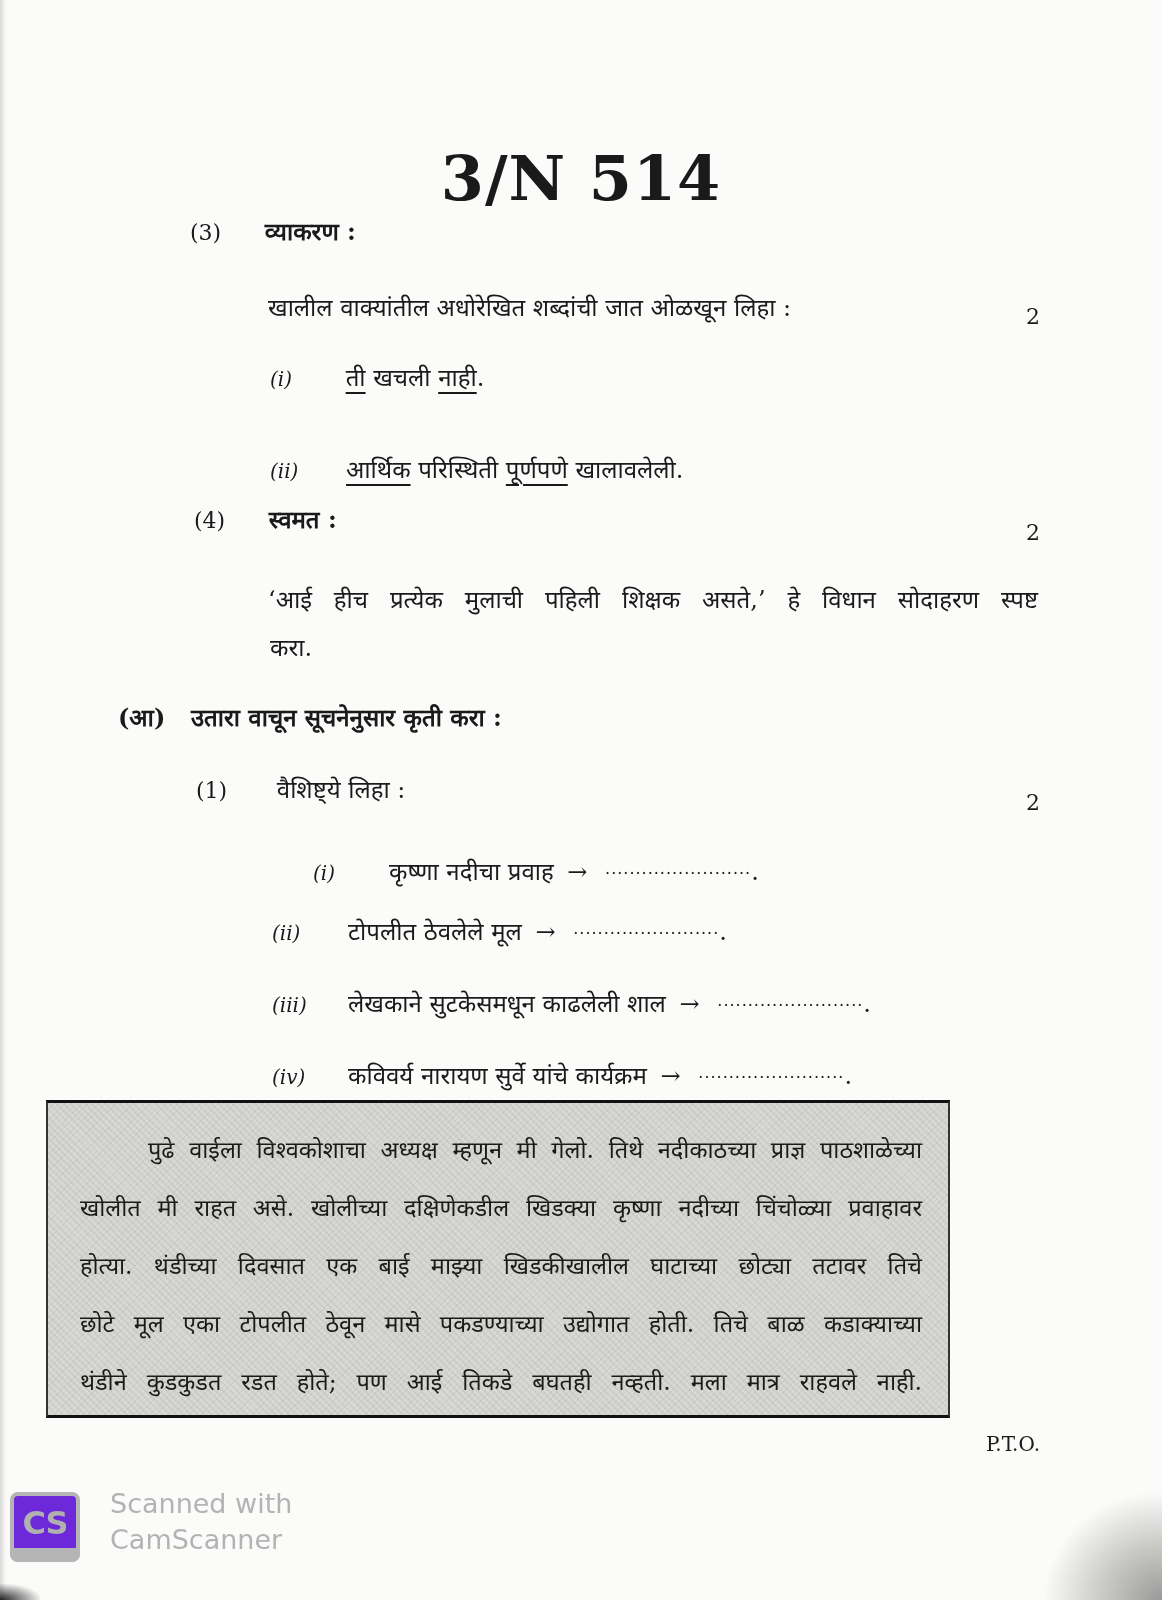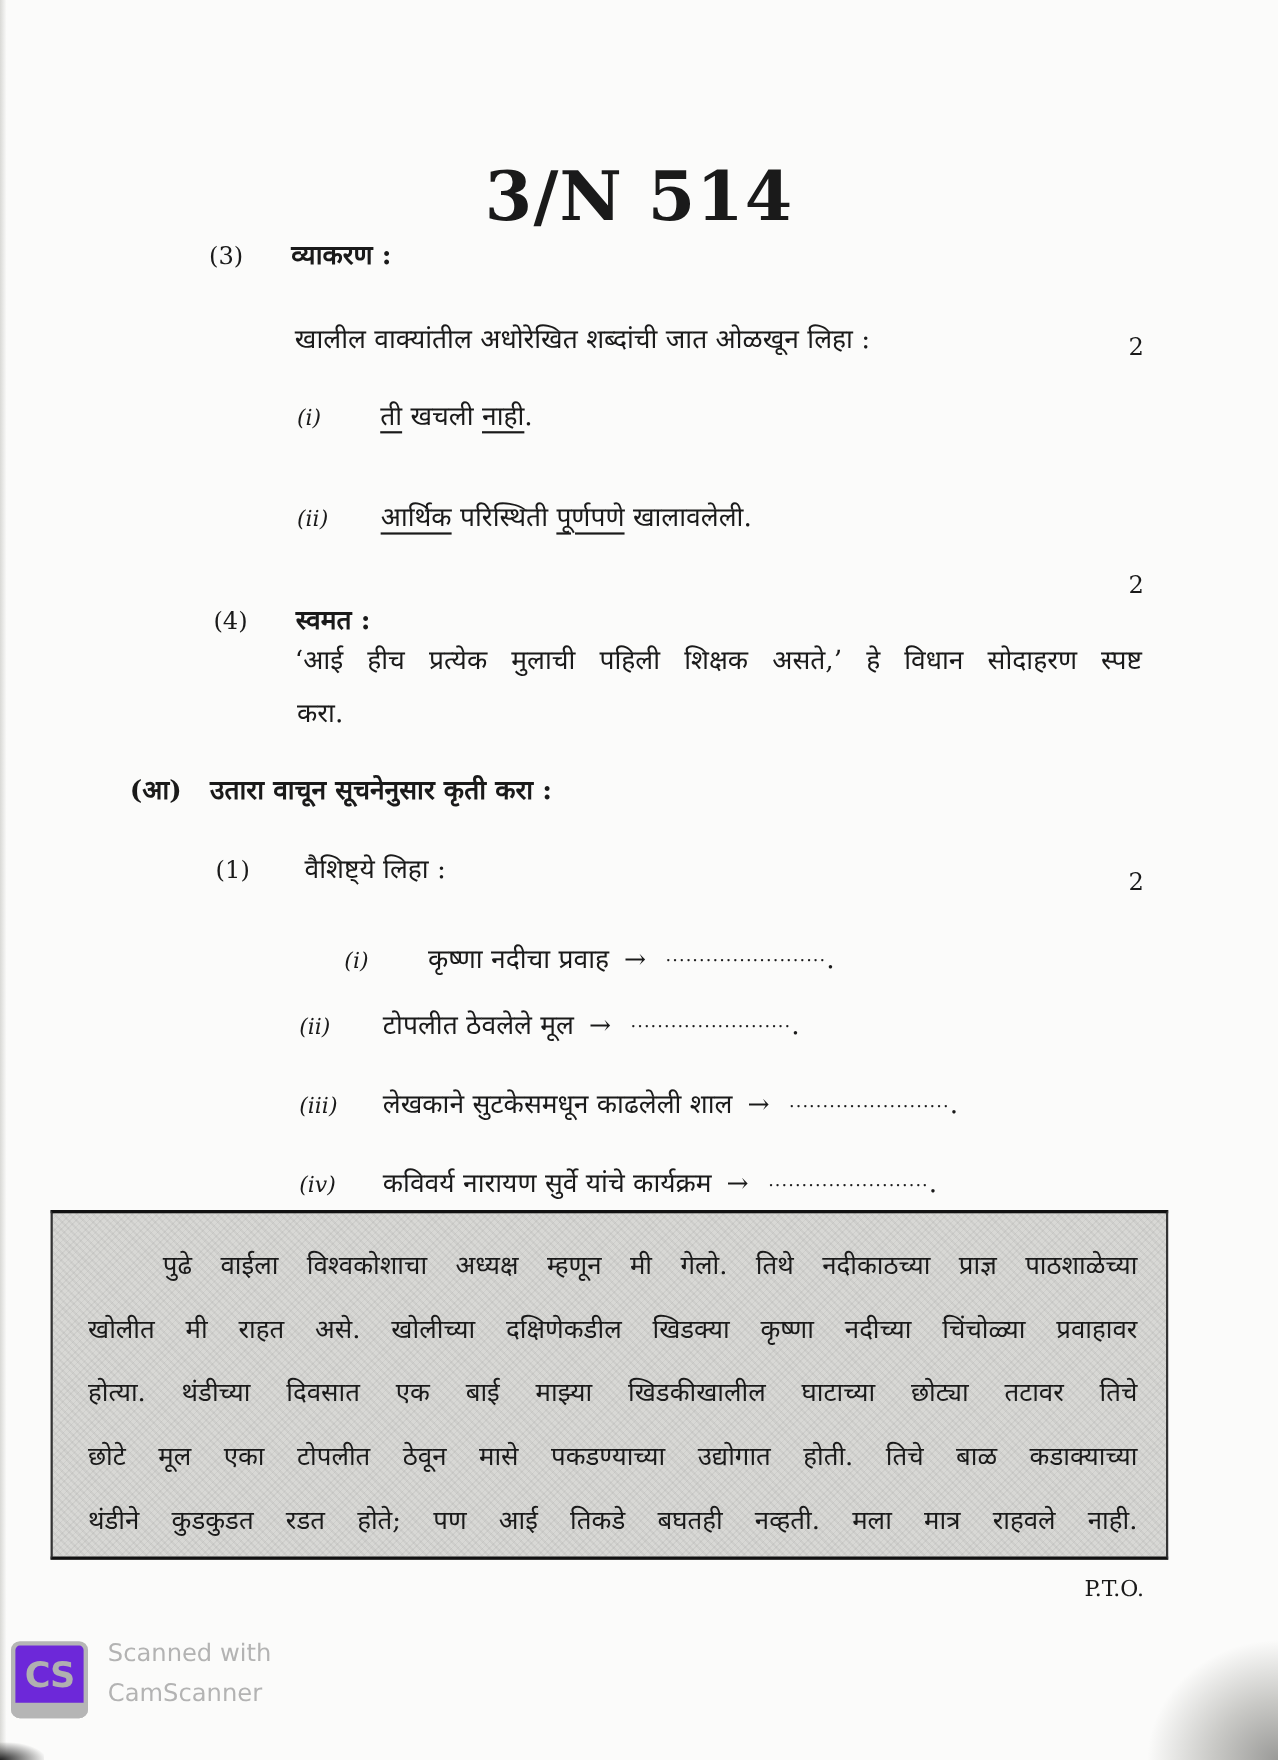--- a/index.html
+++ b/index.html
@@ -28,21 +28,21 @@
       font-family: "DejaVu Serif", serif;
     }
     .row { position: absolute; font-size: 24px; white-space: nowrap; }
     .num { font-family: "DejaVu Serif", serif; font-size: 22px; }
     .roman { font-family: "DejaVu Serif", serif; font-style: italic; font-size: 20px; }
     .bold { font-weight: bold; }
     .marks { position: absolute; right: 122px; font-size: 22px; }
     .ul { text-decoration: underline; text-underline-offset: 6px; text-decoration-thickness: 2px; }
     .dots { letter-spacing: 1px; font-size: 16px; vertical-align: 6px; }
     .passage {
-      position: absolute; left: 46px; top: 1100px; width: 1016px; height: 318px;
+      position: absolute; left: 46px; top: 1100px; width: 904px; height: 318px;
       border-top: 3px solid #111; border-bottom: 3px solid #111;
       border-left: 2px solid #333; border-right: 2px solid #333;
       background:
         repeating-linear-gradient(45deg, rgba(120,120,120,0.10) 0 2px, rgba(255,255,255,0) 2px 5px),
         repeating-linear-gradient(-45deg, rgba(100,100,100,0.08) 0 1px, rgba(255,255,255,0) 1px 4px),
         #d8d8d5;
       box-sizing: border-box;
     }
     .passage-line {
       position: absolute; left: 32px; right: 26px; font-size: 23.5px;
@@ -60,22 +60,22 @@
     .cs-logo::after {
       content: ""; position: absolute; left: -4px; right: -4px; bottom: -4px; height: 14px;
       background: #b5b5b5; border-radius: 0 0 8px 8px;
     }
     .cs-logo span {
       position: absolute; left: 0; right: 0; top: 8px; text-align: center;
       font-family: "DejaVu Sans", sans-serif; font-weight: bold; font-size: 32px; color: #b0b0b0;
       letter-spacing: -1px;
     }
     .cs-text {
-      position: absolute; left: 98px; top: 1486px;
-      font-family: "DejaVu Sans", sans-serif; font-size: 22px; line-height: 36px; color: #b3b3b3;
+      position: absolute; left: 110px; top: 1486px;
+      font-family: "DejaVu Sans", sans-serif; font-size: 27px; line-height: 36px; color: #b3b3b3;
     }
   </style>
 </head>
 <body>
 
 <div class="page-edge-left"></div>
 
 <div class="title">3/N 514</div>
 
 <div class="row" style="left:190px; top:214px;">
@@ -87,21 +87,21 @@
 
 <div class="row" style="left:270px; top:360px;">
   <span class="roman">(i)</span>
   <span style="margin-left:46px;" class="ul">ती</span><span> खचली </span><span class="ul">नाही</span><span>.</span>
 </div>
 <div class="row" style="left:270px; top:432px;margin-top:20px;">
   <span class="roman">(ii)</span>
   <span style="margin-left:40px;" class="ul">आर्थिक</span><span> परिस्थिती </span><span class="ul">पूर्णपणे</span><span> खालावलेली.</span>
 </div>
 
-<div class="row" style="left:194px; top:502px;margin-top:44px;">
+<div class="row" style="left:194px; top:502px;">
   <span class="num">(4)</span>
   <span class="bold" style="margin-left:36px;">स्वमत :</span>
 </div>
 <div class="marks" style="top:520px;">2</div>
 <div class="row" style="left:268px; top:582px; width:770px; text-align:justify; text-align-last:justify;">‘आई हीच प्रत्येक मुलाची पहिली शिक्षक असते,’ हे विधान सोदाहरण स्पष्ट</div>
 <div class="row" style="left:270px; top:630px;">करा.</div>
 
 <div class="row" style="left:118px; top:700px;">
   <span class="bold">(आ)</span>
   <span class="bold" style="margin-left:18px;">उतारा वाचून सूचनेनुसार कृती करा :</span>

